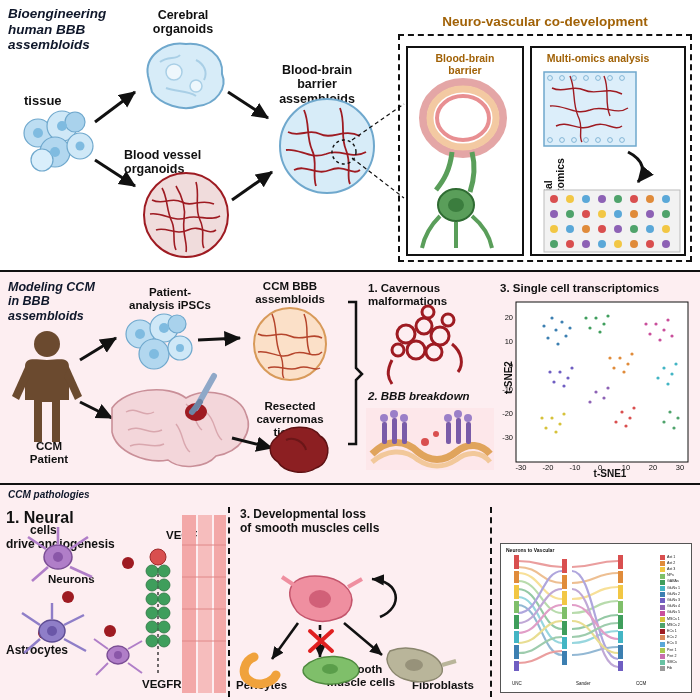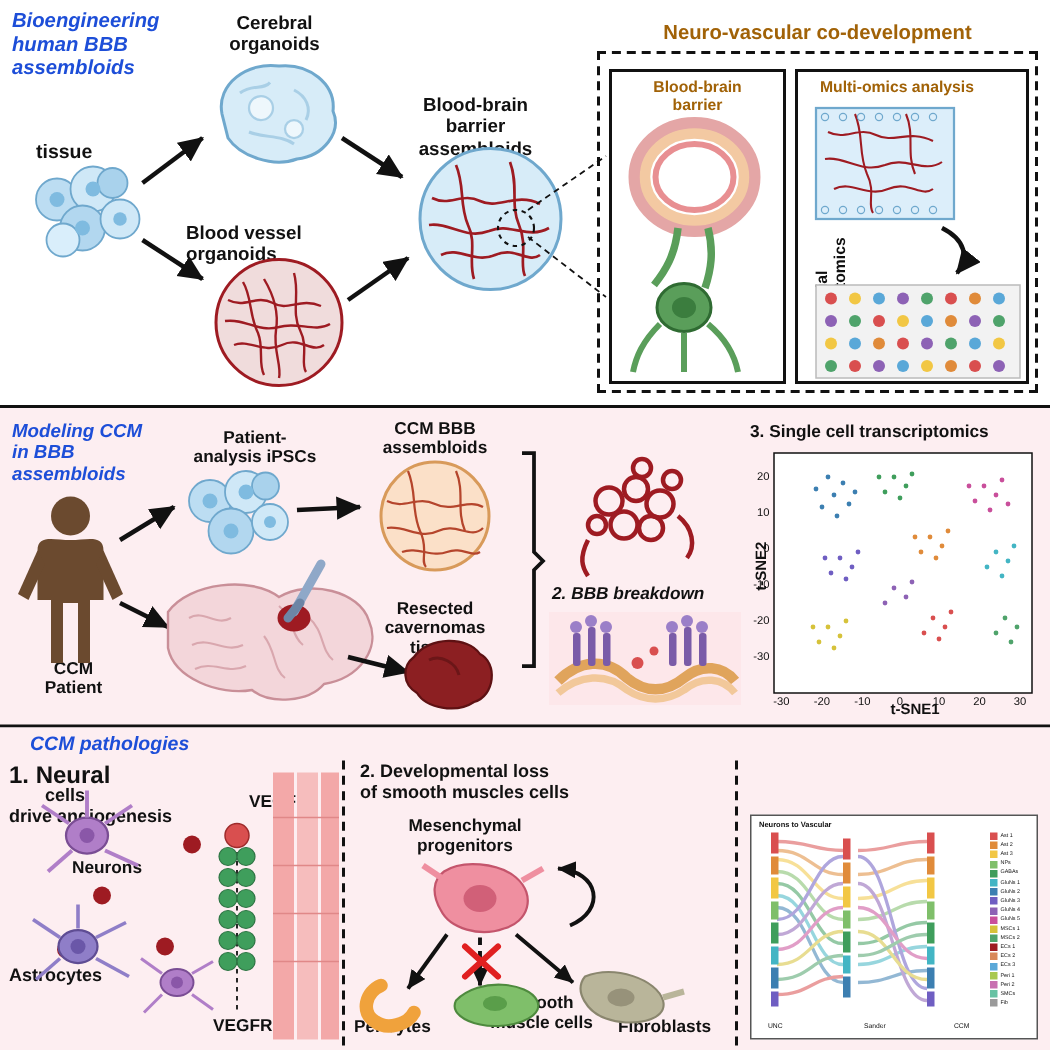--- a/index.html
+++ b/index.html
@@ -5,21 +5,21 @@
   html,body{margin:0;padding:0;}
   body{width:700px;height:700px;background:#ffffff;font-family:"Liberation Sans",sans-serif;overflow:hidden;}
   #root{position:relative;width:700px;height:700px;}
 
   .panel{position:absolute;box-sizing:border-box;}
   
   #panel1{left:0;top:0;width:700px;height:270px;background:#ffffff;}
   #panel2{left:0;top:270px;width:700px;height:215px;background:#fdeef1;border-top:2px solid #111;border-bottom:2px solid #111;}
   #panel3{left:0;top:485px;width:700px;height:215px;background:#fdeef1;}
 
-  .ital-red{color:#1d4ed8;font-style:italic;font-weight:bold;line-height:1.15;}
+  .ital-red{color:#0f172a;font-style:italic;font-weight:bold;line-height:1.15;}
   .ttl{font-weight:bold;color:#a16207;}
   .lbl{color:#111;font-weight:bold;}
   .lbl-s{color:#111;font-weight:bold;font-size:9px;}
 
   .dashbox{position:absolute;border:2px dashed #111;box-sizing:border-box;}
   .solidbox{position:absolute;border:2px solid #111;box-sizing:border-box;}
 
   svg{position:absolute;left:0;top:0;overflow:visible;}
   .txt{position:absolute;}
 
@@ -215,20 +215,22 @@
     <div class="txt lbl" style="left:118px;top:14px;width:104px;font-size:11.5px;text-align:center;white-space:pre-line;line-height:1.15;">Patient-
 analysis iPSCs</div>
     <div class="txt lbl" style="left:238px;top:8px;width:104px;font-size:11.5px;text-align:center;white-space:pre-line;line-height:1.15;">CCM BBB
 assembloids</div>
     <div class="txt lbl" style="left:240px;top:128px;width:100px;font-size:11.5px;text-align:center;white-space:pre-line;line-height:1.15;">Resected
 cavernomas
 tissue</div>
     <div class="txt lbl" style="left:8px;top:168px;width:82px;font-size:11.5px;text-align:center;white-space:pre-line;line-height:1.15;">CCM
 Patient</div>
 
+    <div class="txt lbl" style="left:368px;top:10px;width:130px;font-size:11.5px;white-space:pre-line;line-height:1.15;">1. Cavernous
+malformations</div>
     <div class="txt lbl" style="left:368px;top:118px;width:140px;font-size:11.5px;font-style:italic;">2. BBB breakdown</div>
     <div class="txt lbl" style="left:500px;top:10px;width:198px;font-size:11.5px;">3. Single cell transcriptomics</div>
 
     <div class="txt lbl-s" style="left:540px;top:196px;width:140px;text-align:center;font-size:10px;">t-SNE1</div>
     <div class="txt lbl-s" style="left:478px;top:100px;width:60px;text-align:center;font-size:10px;transform:rotate(-90deg);transform-origin:center;">t-SNE2</div>
 
     <svg width="700" height="215">
 
       <g>
         <circle cx="47" cy="72" r="13" fill="#6b4a2f"></circle>
@@ -423,39 +425,37 @@
         <text x="513" y="96">0</text>
         <text x="513" y="120">-10</text>
         <text x="513" y="144">-20</text>
         <text x="513" y="168">-30</text>
       </g>
     </svg>
   </div>
 
   <div class="panel" id="panel3">
 
-    <div class="txt ital-red" style="left:20px;top:4px;font-size:13px;">CCM pathologies</div>
+    <div class="txt ital-red" style="left:8px;top:4px;font-size:10px;">CCM pathologies</div>
 
     <div style="position:absolute;left:228px;top:22px;width:0;height:190px;border-left:2px dashed #111;"></div>
     <div style="position:absolute;left:490px;top:22px;width:0;height:190px;border-left:2px dashed #111;"></div>
 
     <div class="txt lbl" style="left:6px;top:24px;font-size:16px;">1. Neural</div>
     <div class="txt lbl" style="left:6px;top:38px;font-size:12px;margin-left:24px;">cells</div>
     <div class="txt lbl" style="left:6px;top:52px;font-size:12px;">drive angiogenesis</div>
 
     <div class="txt lbl" style="left:48px;top:88px;font-size:11.5px;">Neurons</div>
     <div class="txt lbl" style="left:6px;top:158px;font-size:12px;">Astrocytes</div>
     <div class="txt lbl" style="left:166px;top:44px;font-size:11.5px;">VEGF</div>
     <div class="txt lbl" style="left:142px;top:193px;font-size:11.5px;">VEGFR</div>
     <div class="txt lbl" style="left:152px;top:100px;width:110px;font-size:11px;text-align:center;transform:rotate(-90deg);transform-origin:center;">Endothelial cells</div>
 
-    <div class="txt lbl" style="left:240px;top:22px;width:244px;font-size:12px;white-space:pre-line;line-height:1.2;">2. Developmental loss
+    <div class="txt lbl" style="left:240px;top:22px;width:244px;font-size:12px;white-space:pre-line;line-height:1.2;">3. Developmental loss
 of smooth muscles cells</div>
-    <div class="txt lbl" style="left:250px;top:60px;width:120px;font-size:11.5px;text-align:center;white-space:pre-line;line-height:1.15;">Mesenchymal
-progenitors</div>
     <div class="txt lbl" style="left:236px;top:194px;font-size:11.5px;">Pericytes</div>
     <div class="txt lbl" style="left:318px;top:178px;width:86px;font-size:11.5px;text-align:center;white-space:pre-line;line-height:1.15;">Smooth
 muscle cells</div>
     <div class="txt lbl" style="left:412px;top:194px;font-size:11.5px;">Fibroblasts</div>
 
 
     <div class="solidbox" style="left:500px;top:58px;width:192px;height:150px;background:#ffffff;border:1px solid #555;"></div>
     <div class="txt" style="left:506px;top:62px;font-size:5px;color:#111;font-weight:bold;">Neurons to Vascular</div>
     <div class="txt" style="left:512px;top:196px;font-size:4.5px;color:#111;">UNC</div>
     <div class="txt" style="left:576px;top:196px;font-size:4.5px;color:#111;">Sander</div>

